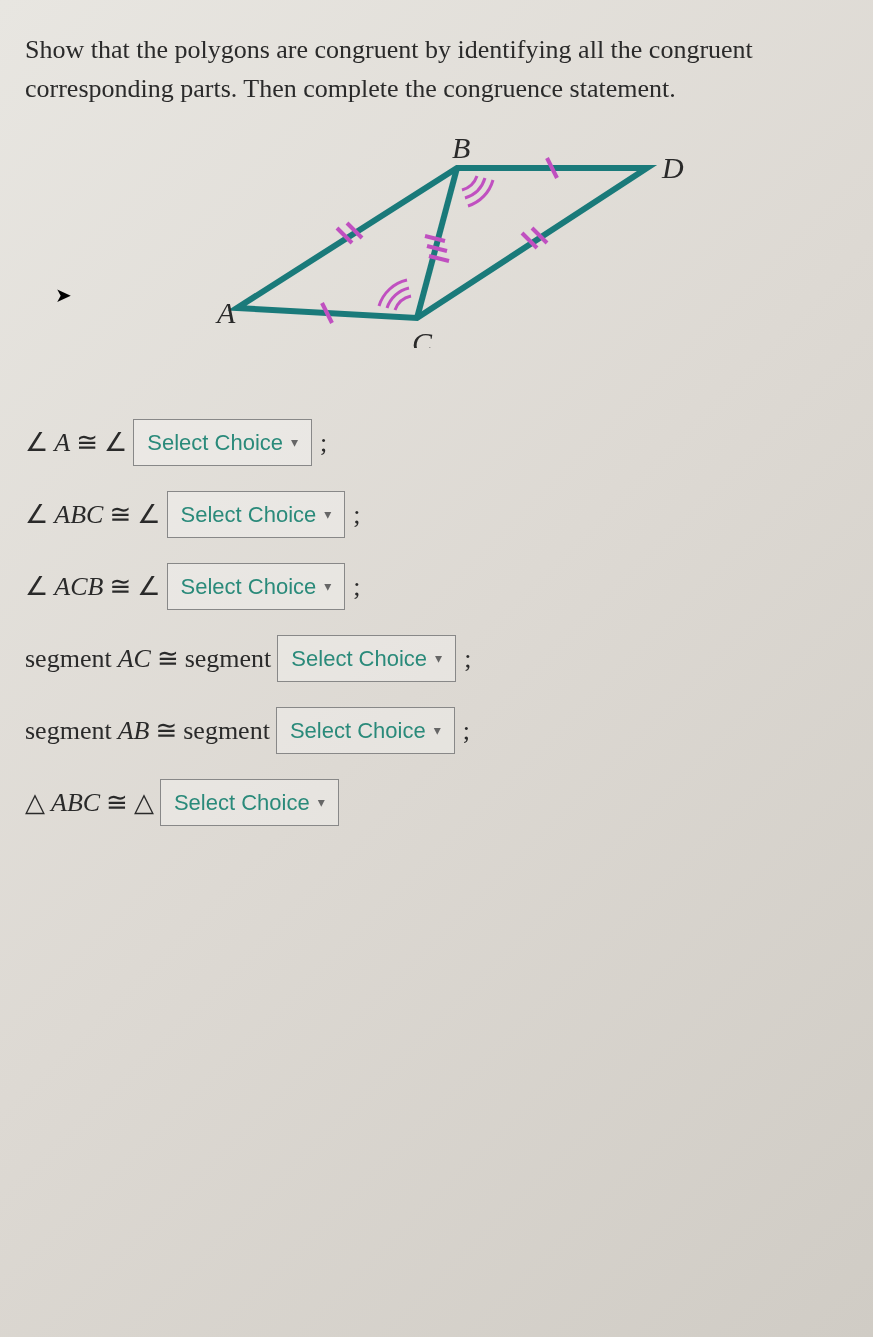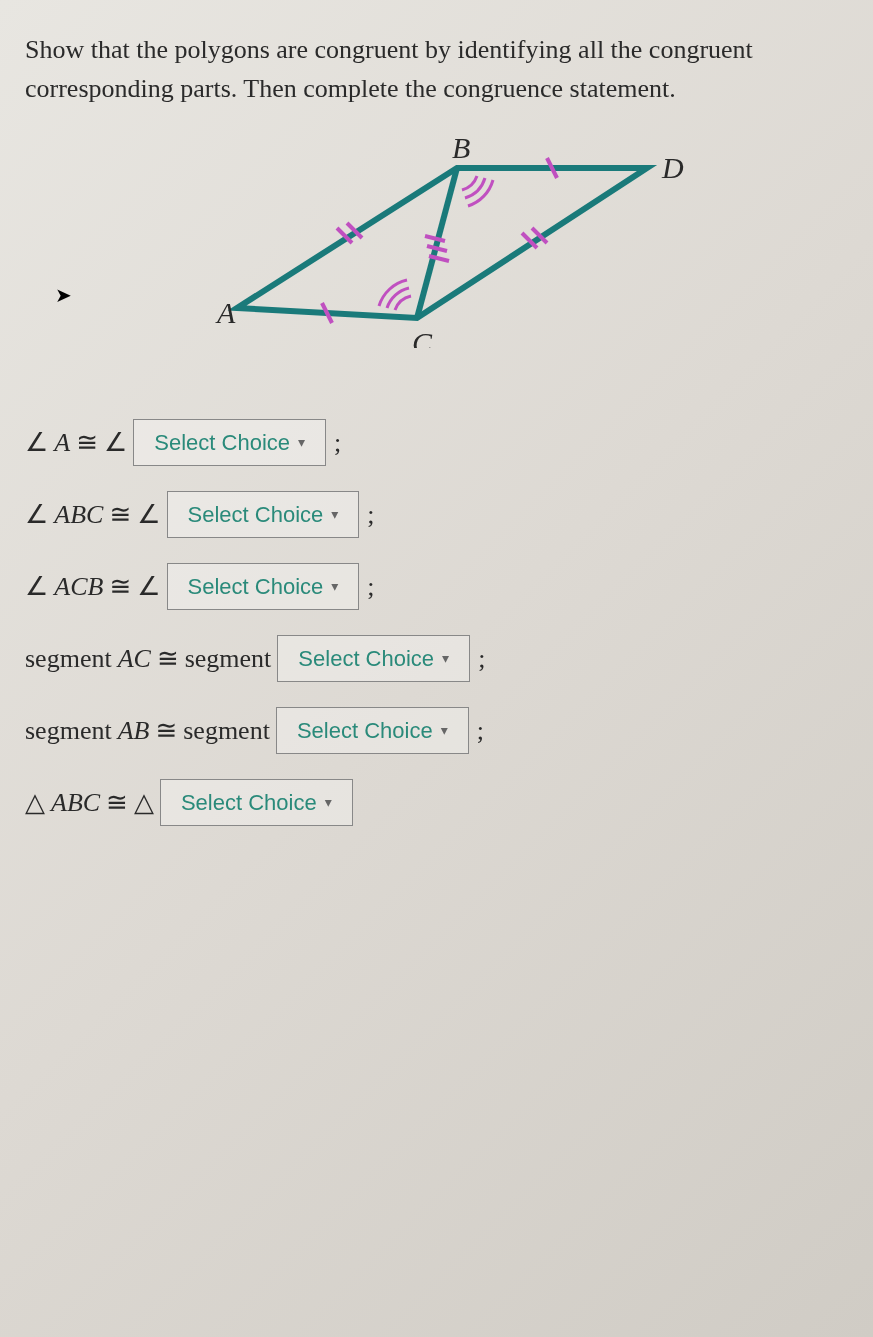--- a/index.html
+++ b/index.html
@@ -41,21 +41,21 @@
       flex-wrap: wrap;
       gap: 6px;
     }
     .math {
       font-style: italic;
       font-family: 'Times New Roman', serif;
     }
     .select-box {
       border: 1px solid #888;
       background: rgba(255,255,255,0.3);
-      padding: 6px 20px;
+      padding: 6px 13px;
       color: #2a8a7a;
       font-family: Arial, sans-serif;
       font-size: 22px;
       display: inline-flex;
       align-items: center;
       gap: 8px;
       cursor: pointer;
     }
     .chevron {
       font-size: 14px;

